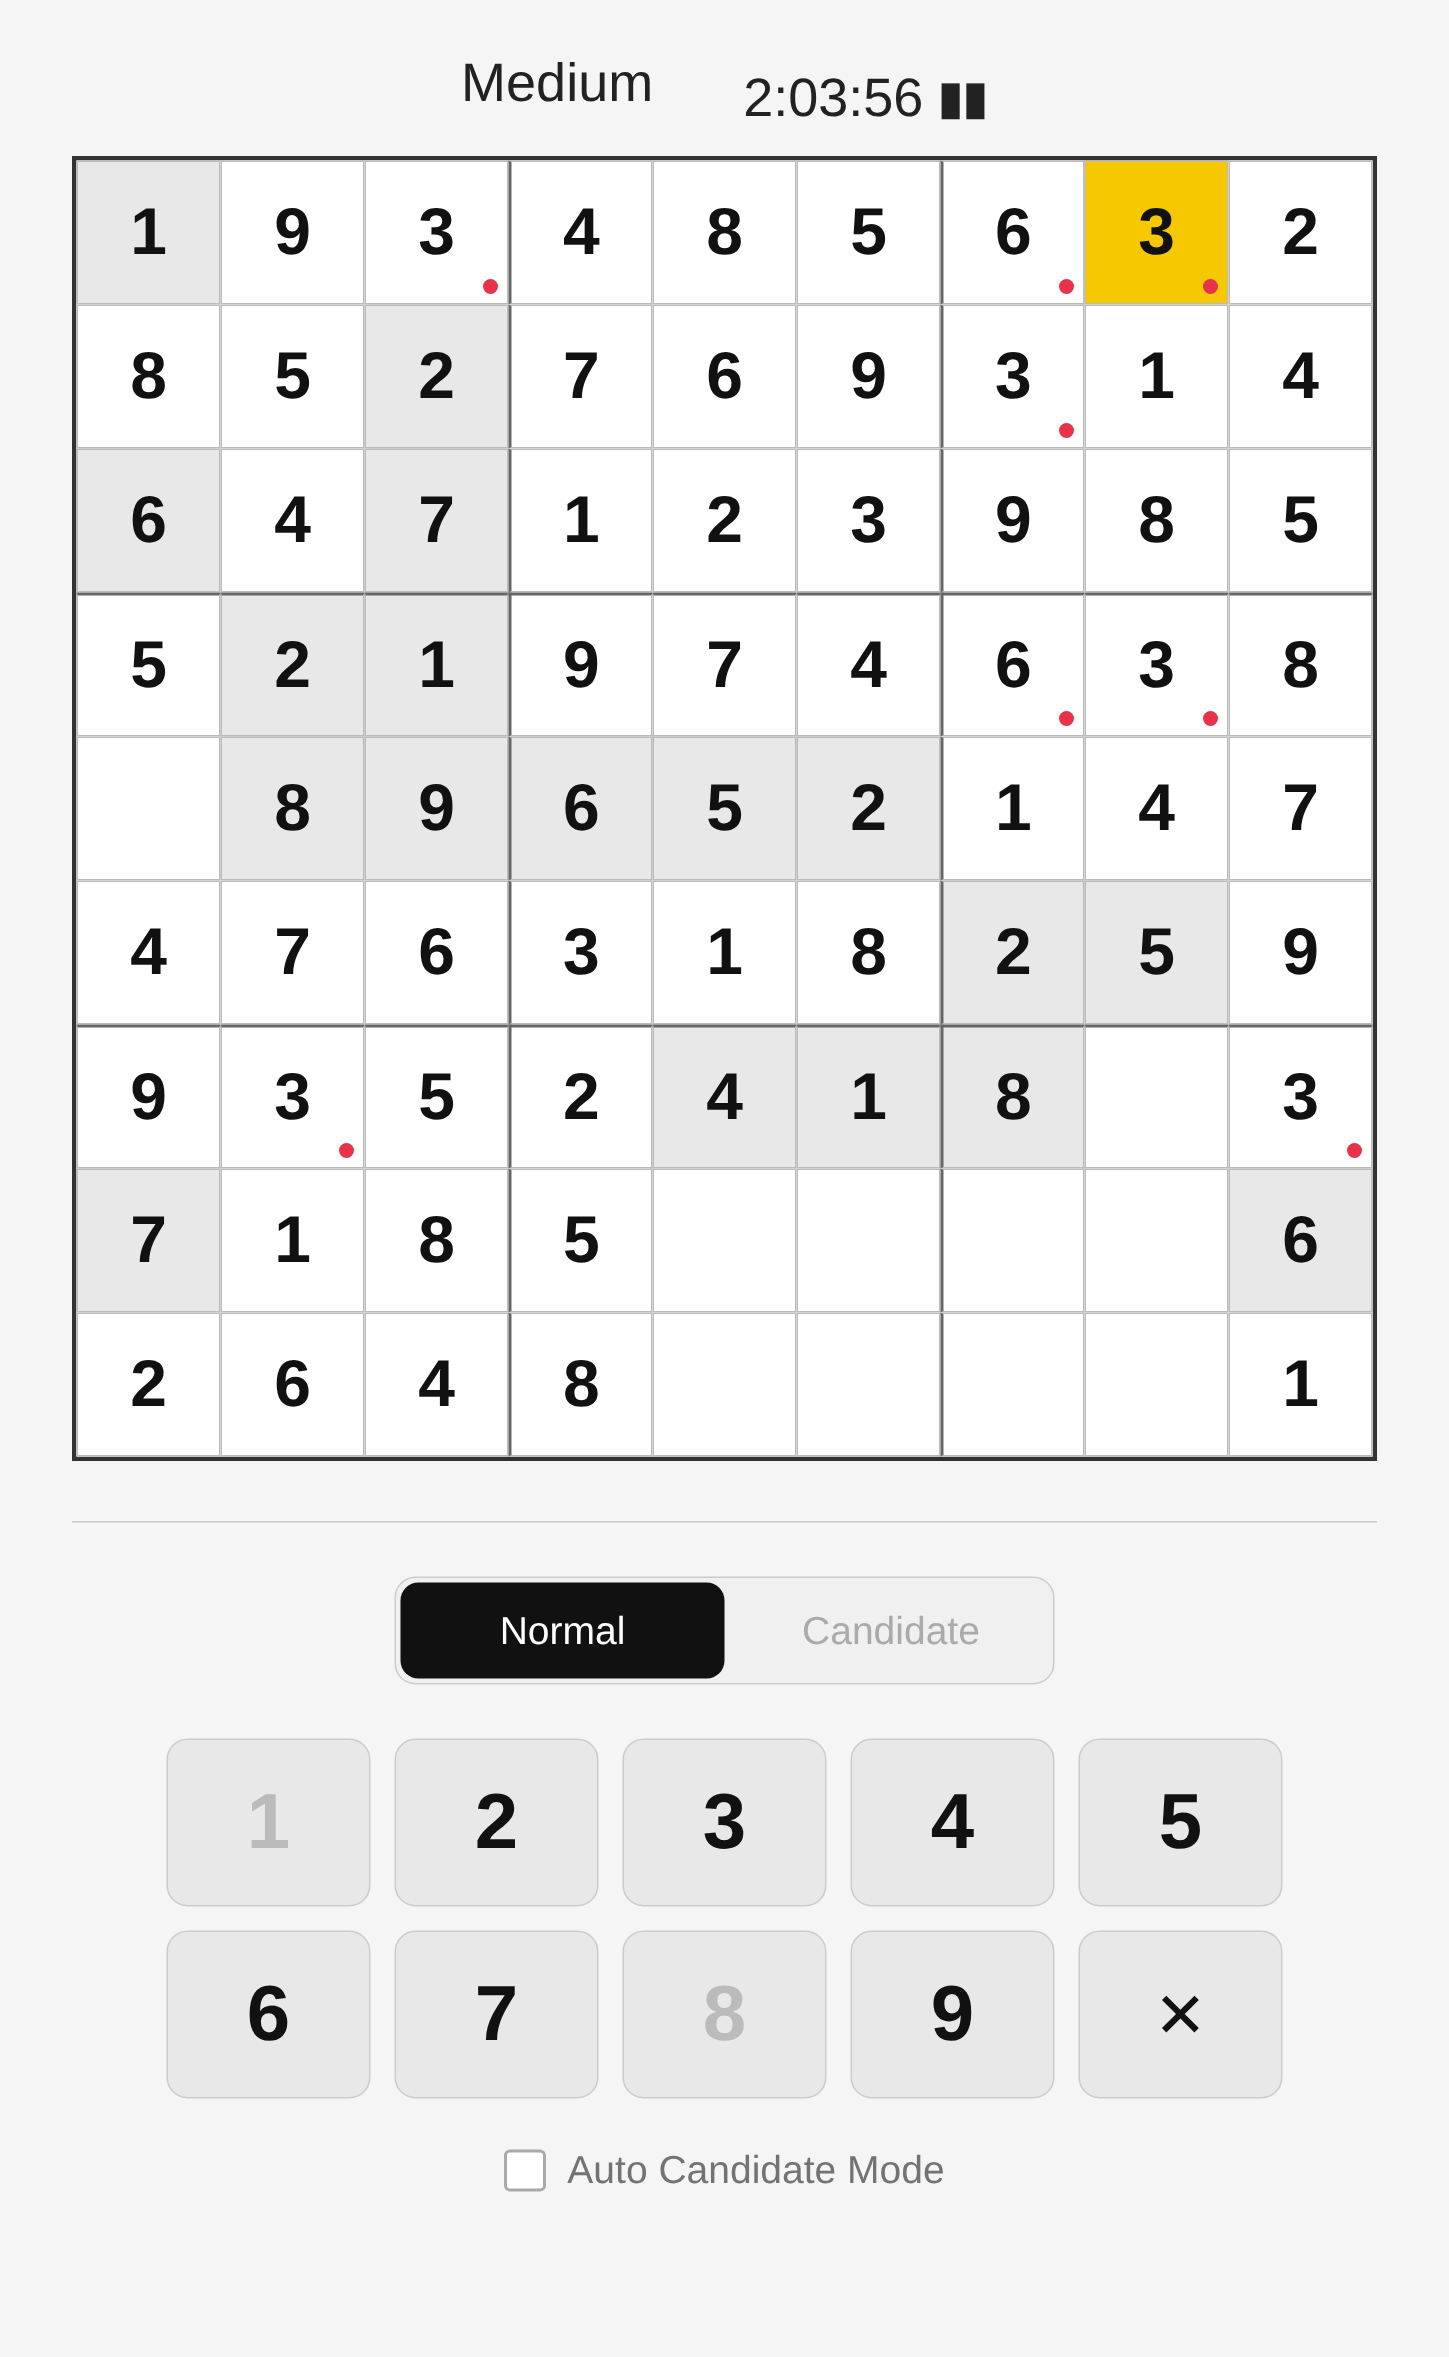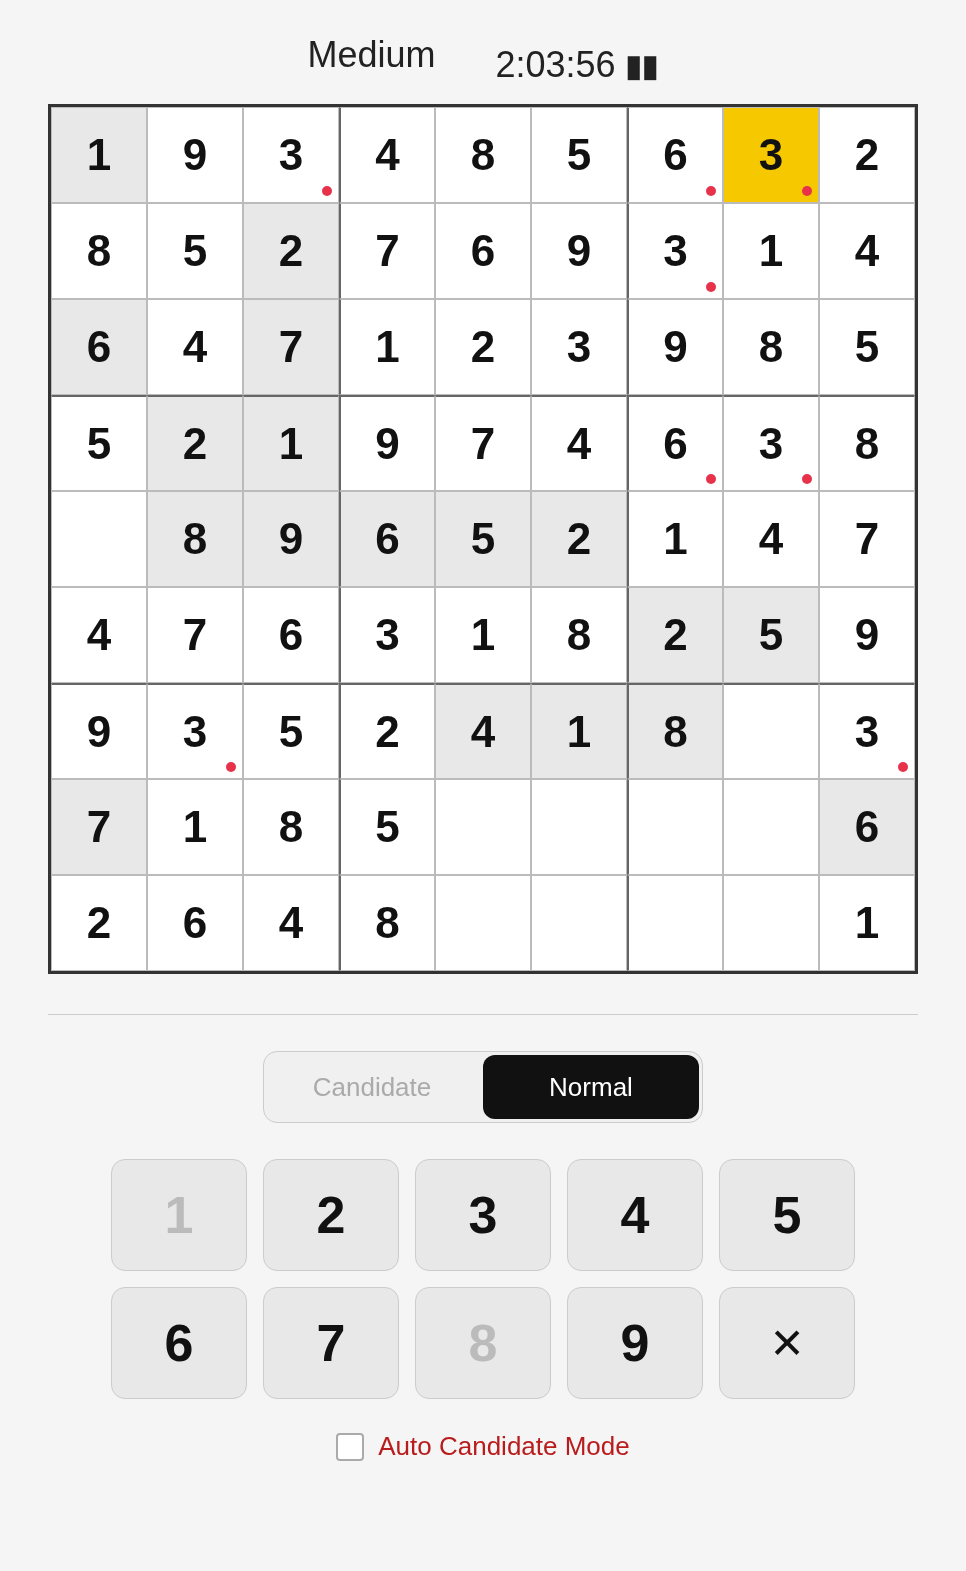--- a/index.html
+++ b/index.html
@@ -168,21 +168,21 @@
       font-size: 42px;
       font-weight: 400;
     }
 
     
     .auto-candidate {
       display: flex;
       align-items: center;
       gap: 14px;
       font-size: 26px;
-      color: #b91c1c;
+      color: #737373;
     }
     .checkbox {
       width: 28px;
       height: 28px;
       border: 2px solid #aaa;
       border-radius: 4px;
       background: #fff;
     }
   </style>
 </head>
@@ -276,22 +276,22 @@
     <div class="cell" data-row="8" data-col="4"></div>
     <div class="cell" data-row="8" data-col="5"></div>
     <div class="cell" data-row="8" data-col="6"></div>
     <div class="cell" data-row="8" data-col="7"></div>
     <div class="cell" data-row="8" data-col="8">1</div>
   </div>
 
 <div class="divider"></div>
 
 <div class="mode-toggle">
+  <div class="mode-btn active">Normal</div>
   <div class="mode-btn inactive">Candidate</div>
-  <div class="mode-btn active">Normal</div>
 </div>
 
 <div class="numpad">
   <div class="numpad-row">
     <div class="num-btn disabled">1</div>
     <div class="num-btn">2</div>
     <div class="num-btn">3</div>
     <div class="num-btn">4</div>
     <div class="num-btn">5</div>
   </div>

